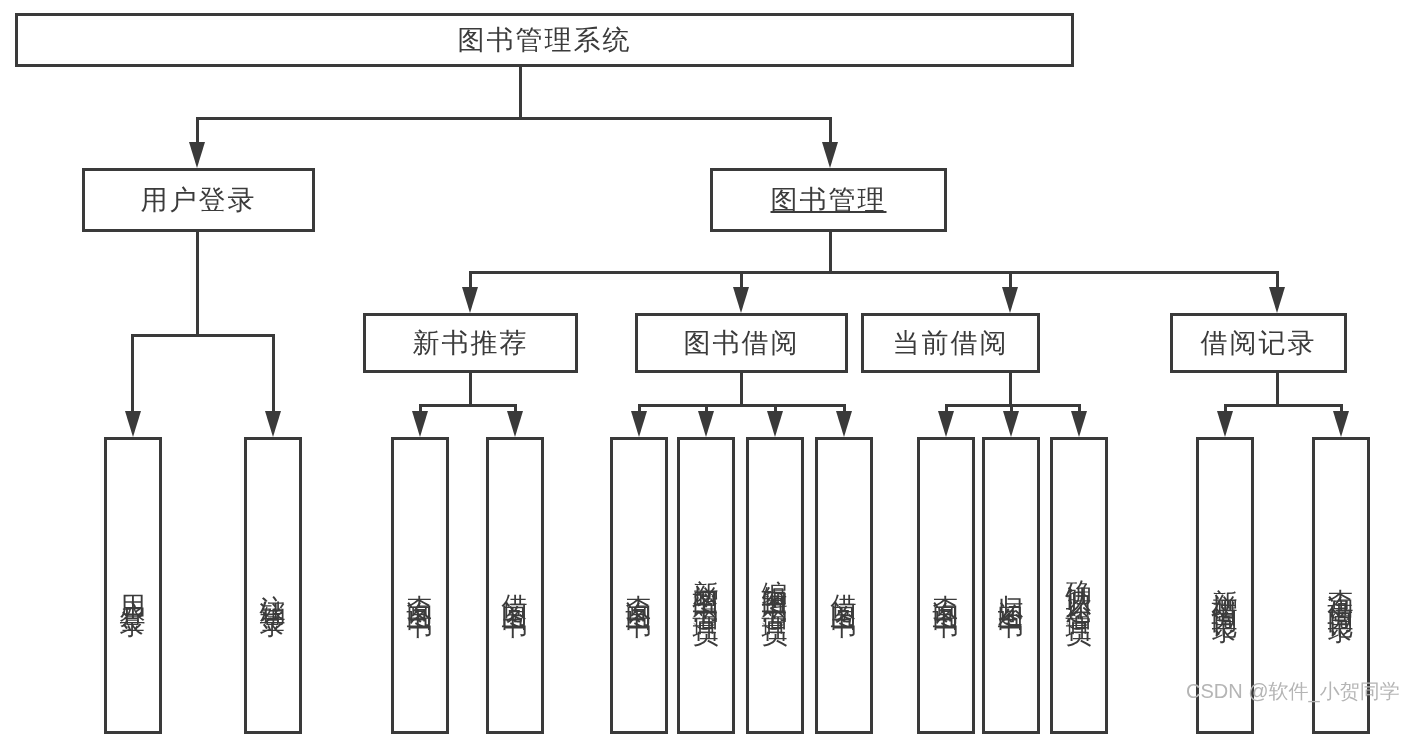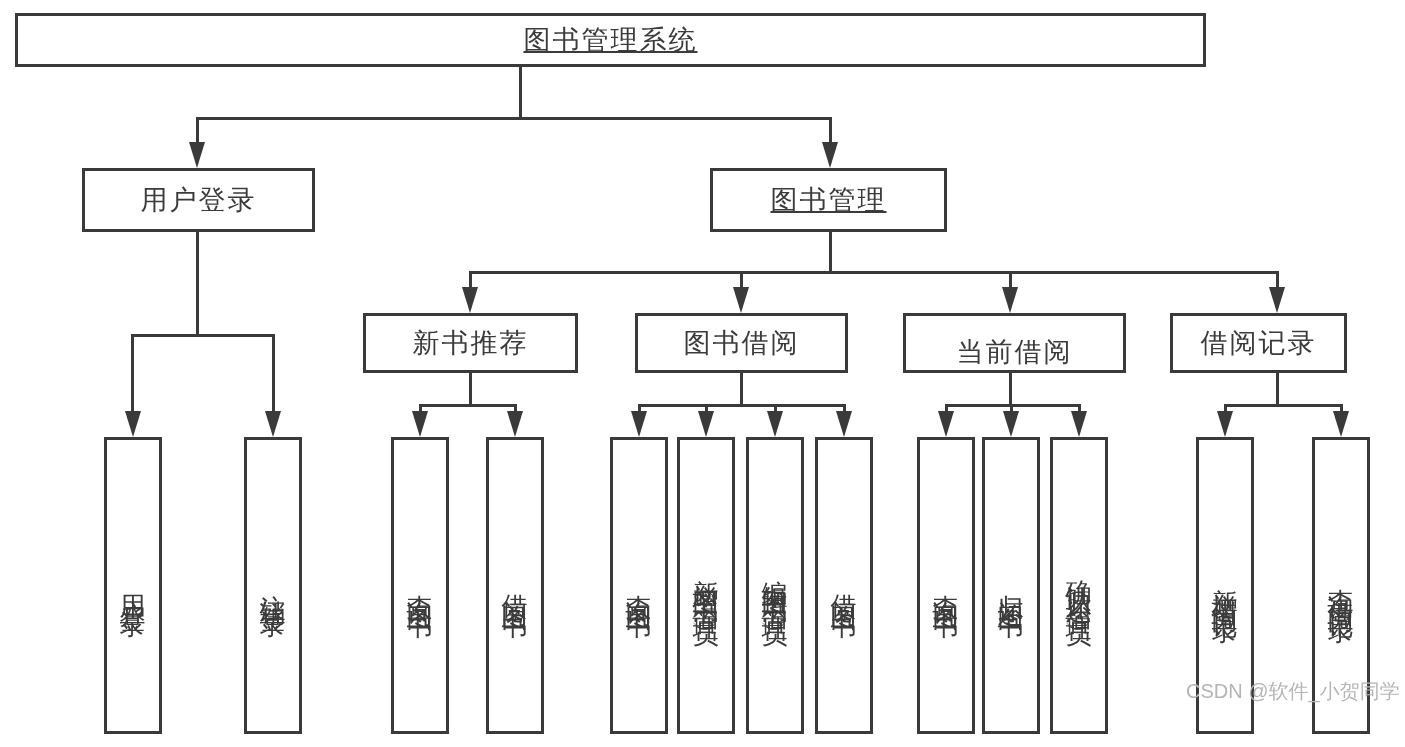--- a/index.html
+++ b/index.html
@@ -69,38 +69,38 @@
     color: var(--watermark);
     white-space: nowrap;
     z-index: 5;
   }
 </style>
 </head>
 <body>
 
 <div class="canvas">
 
-  <div class="box hbox" style="left:15px; top:13px; width:1191px; height:54px;text-decoration:underline;">
+  <div class="box hbox" style="left:15px; top:13px; width:1059px; height:54px;">
     <span>图书管理系统</span>
   </div>
 
   <div class="box hbox" style="left:82px; top:168px; width:233px; height:64px;">
     <span>用户登录</span>
   </div>
   <div class="box hbox" style="left:710px; top:168px; width:237px; height:64px;text-decoration:underline;">
     <span>图书管理</span>
   </div>
 
   <div class="box hbox" style="left:363px; top:313px; width:215px; height:60px;">
     <span>新书推荐</span>
   </div>
   <div class="box hbox" style="left:635px; top:313px; width:213px; height:60px;">
     <span>图书借阅</span>
   </div>
-  <div class="box hbox" style="left:903px; top:313px; width:223px; height:60px;align-items:flex-end;">
+  <div class="box hbox" style="left:861px; top:313px; width:179px; height:60px;">
     <span>当前借阅</span>
   </div>
   <div class="box hbox" style="left:1170px; top:313px; width:177px; height:60px;">
     <span>借阅记录</span>
   </div>
 
   <div class="box vbox" style="left:104px; top:437px; width:58px; height:297px;">
     <span>用户登录</span>
   </div>
   <div class="box vbox" style="left:244px; top:437px; width:58px; height:297px;">

